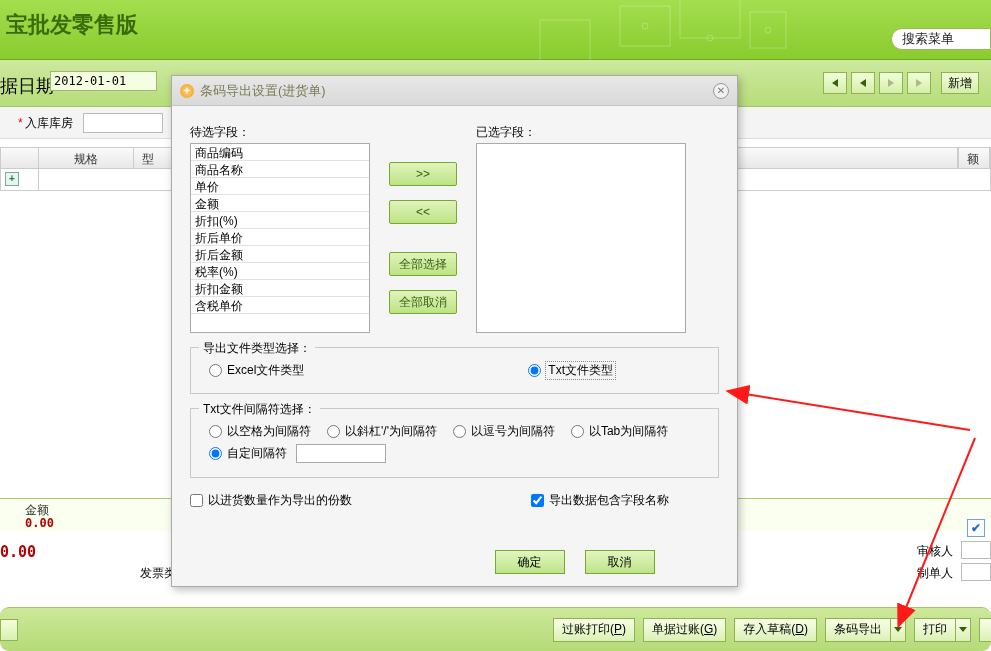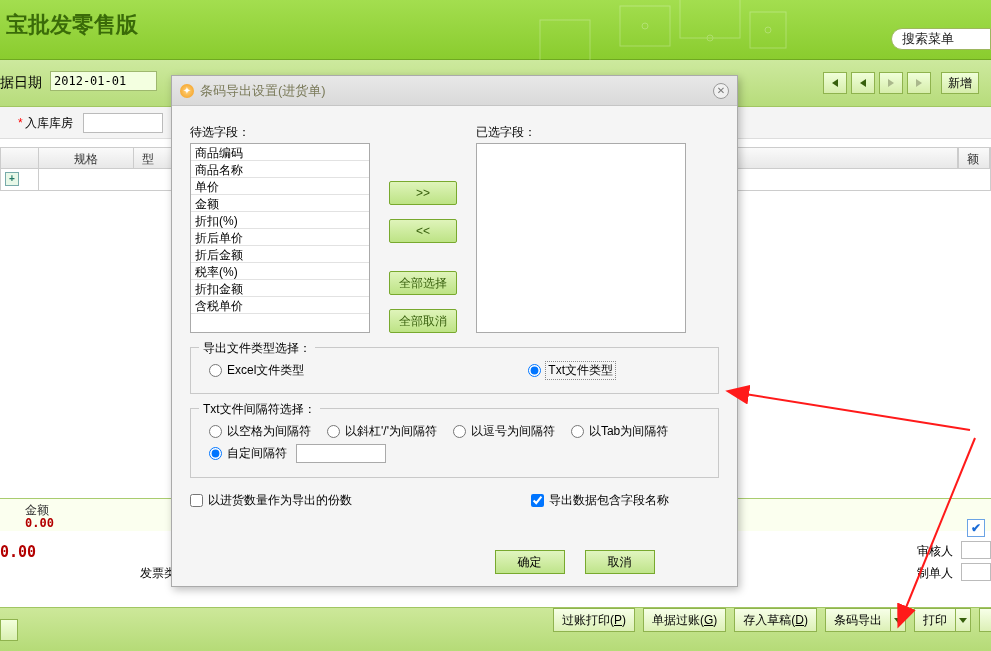--- a/index.html
+++ b/index.html
@@ -17,21 +17,21 @@
 .search-menu-wrap { position: absolute; right: 0; top: 28px; display: flex; align-items: center; background: #fff; height: 22px; border: 1px solid #9db75f; border-radius: 11px 0 0 11px; padding-left: 10px; }
 .search-menu-wrap .lbl { font-size: 13px; color: #222; }
 .search-menu-wrap input { border: none; outline: none; height: 18px; width: 32px; margin-left: 4px; }
 
 .strip {
   height: 47px;
   background: linear-gradient(#cde99e, #b7dc7b);
   border-bottom: 1px solid #a1c662;
   position: relative;
 }
-.date-lbl { position: absolute; left: 0; top: 14px; font-size: 14px; }
+.date-lbl { position: absolute; left: 0; top: 14px; font-size: 18px; }
 .date-inp { position: absolute; left: 50px; top: 11px; width: 107px; height: 20px; border: 1px solid #9eb86e; background: #f3ffe0; padding: 0 3px; font-family: monospace; }
 .nav-btns { position: absolute; right: 12px; top: 12px; display: flex; gap: 4px; }
 .nav-btns .navbtn, .nav-btns .newbtn {
   height: 22px; border: 1px solid #8fb34e; background: linear-gradient(#f0ffd9,#d6edab);
   display: inline-flex; align-items: center; justify-content: center;
   font-size: 12px; cursor: pointer;
 }
 .navbtn { width: 24px; }
 .newbtn { width: 38px; margin-left: 6px; }
 
@@ -62,21 +62,21 @@
 .line2 .inv-lbl { position: absolute; left: 140px; top: 30px; }
 .line2 .person-lbl { position: absolute; right: 38px; top: 8px; }
 .line2 .person-lbl2 { position: absolute; right: 38px; top: 30px; }
 .line2 .pinp { position: absolute; right: 0; top: 6px; width: 30px; height: 18px; border: 1px solid #bbb; }
 .line2 .pinp2 { position: absolute; right: 0; top: 28px; width: 30px; height: 18px; border: 1px solid #bbb; }
 
 .bottom-bar {
   position: absolute; left: 0; bottom: 0; width: 100%; height: 44px;
   background: linear-gradient(#cde89a, #b5db77);
   border-top: 1px solid #a1c662;
-  display: flex; align-items: flex-start; justify-content: flex-end; padding-right: 0;
+  display: flex; align-items: center; justify-content: flex-end; padding-right: 0; border-radius: 9px;
 }
 .bottom-bar .leftbtn { position: absolute; left: 0; top: 11px; width: 18px; height: 22px; border: 1px solid #8fb34e; background: linear-gradient(#f3ffdc,#d9efb1); }
 .bbtn {
   height: 24px; border: 1px solid #8fb34e; background: linear-gradient(#f7ffe8,#dcf0b6);
   padding: 0 8px; margin-right: 8px; cursor: pointer; display: inline-flex; align-items: center;
 }
 .bbtn .key { text-decoration: underline; }
 .bbtn-split { display: inline-flex; margin-right: 8px; }
 .bbtn-split .main { height: 24px; border: 1px solid #8fb34e; background: linear-gradient(#f7ffe8,#dcf0b6); padding: 0 8px; display: inline-flex; align-items: center; border-right: none; }
 .bbtn-split .drop { width: 16px; height: 24px; border: 1px solid #8fb34e; background: linear-gradient(#f7ffe8,#dcf0b6); display: inline-flex; align-items: center; justify-content: center; }
@@ -91,21 +91,21 @@
 }
 .dialog-title {
   height: 30px; background: linear-gradient(#e8e8e8,#d9d9d9);
   border-bottom: 1px solid #c5c5c5; display: flex; align-items: center; padding: 0 8px;
 }
 .dialog-title .tico { width: 14px; height: 14px; border-radius: 50%; background: radial-gradient(#ffd27a,#f39b1a); margin-right: 6px; display: inline-flex; align-items: center; justify-content: center; color: #fff; font-size: 10px; }
 .dialog-title .tlbl { font-size: 13px; color: #7a7a59; }
 .dialog-title .close { margin-left: auto; width: 16px; height: 16px; border-radius: 50%; border: 1px solid #999; color: #777; display: inline-flex; align-items: center; justify-content: center; font-size: 10px; cursor: pointer; background: #f0f0f0; }
 
 .dlg-body { padding: 18px 18px 8px 18px; }
-.dual-list { display: flex; align-items: flex-end; }
+.dual-list { display: flex; }
 .avail { width: 180px; }
 .avail-lbl, .sel-lbl { font-size: 12px; margin-bottom: 2px; }
 .listbox { width: 180px; height: 190px; border: 1px solid #aaa; background: #fff; overflow-y: scroll; }
 .listbox .li { height: 17px; padding: 1px 4px; border-bottom: 1px solid #e2e2e2; cursor: default; }
 .midbtns { width: 106px; display: flex; flex-direction: column; align-items: center; padding-top: 38px; gap: 14px; }
 .midbtns .mbtn {
   width: 68px; height: 24px; border: 1px solid #78a92e; border-radius: 2px;
   background: linear-gradient(#dff4ba,#bde385); cursor: pointer;
   display: inline-flex; align-items: center; justify-content: center; color: #375f0c;
 }

